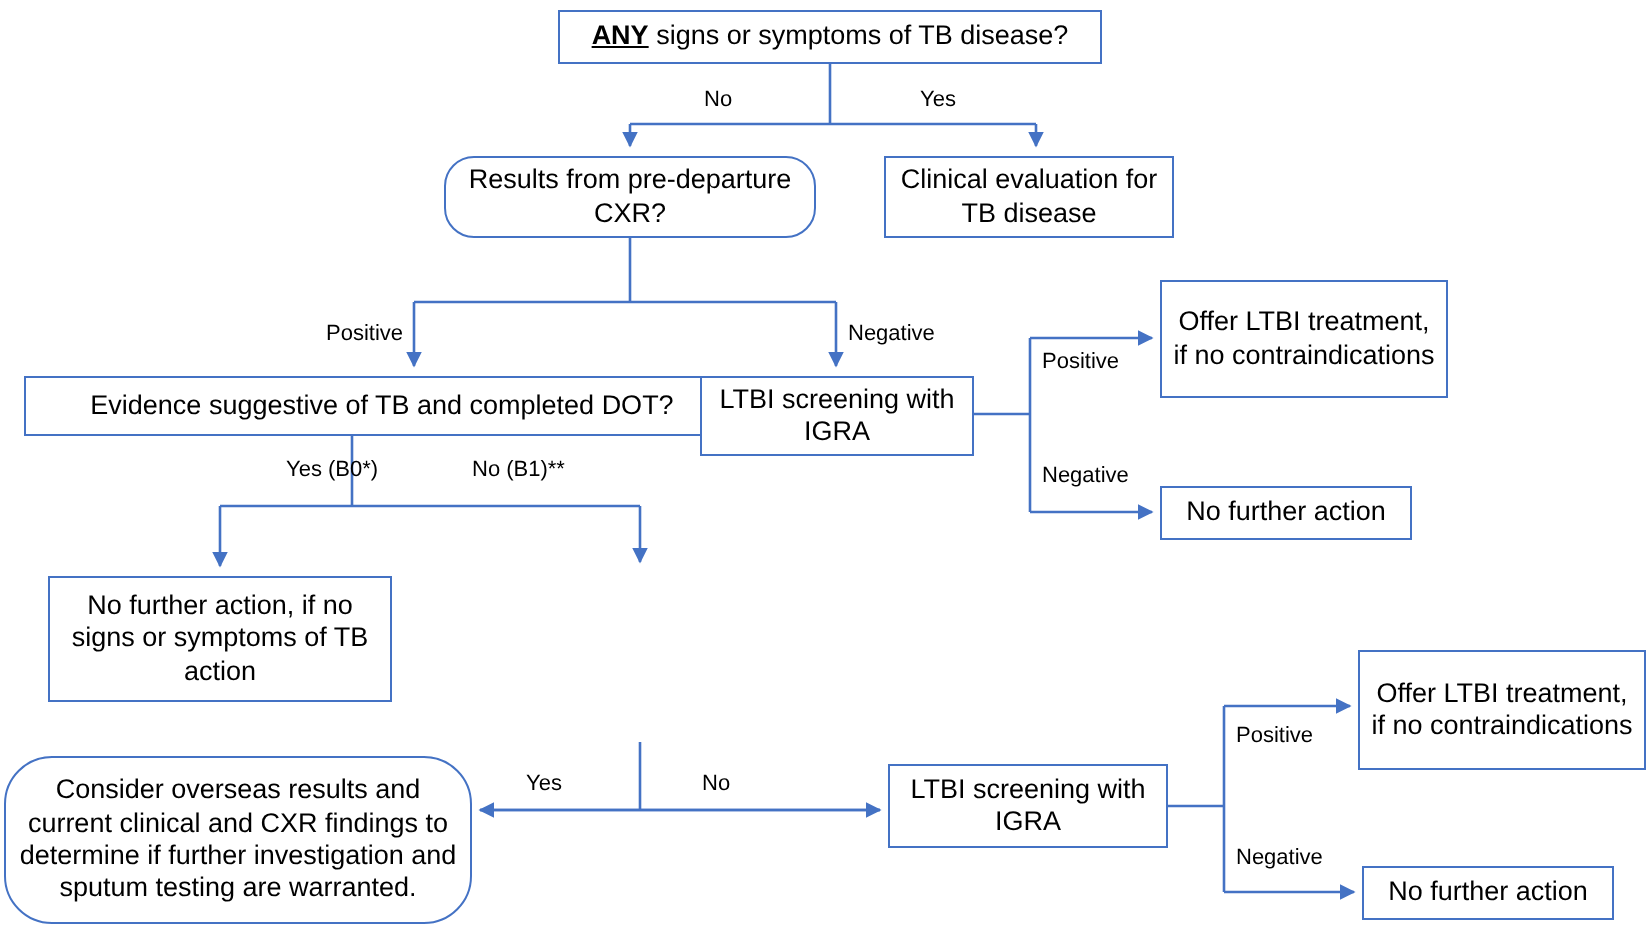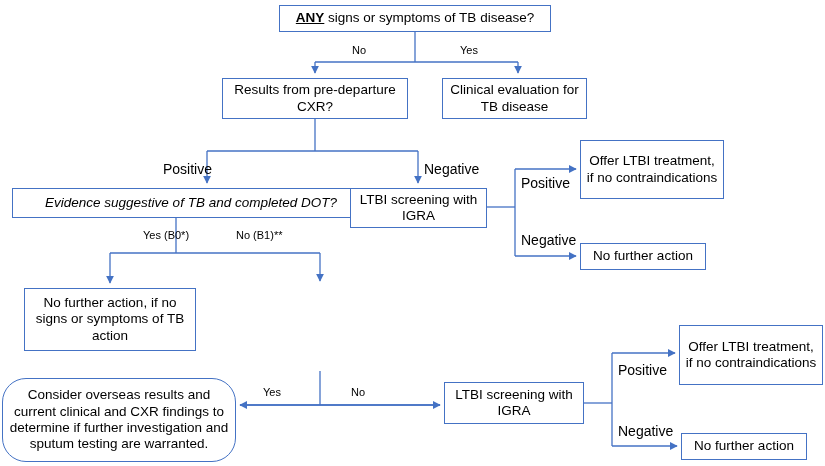--- a/index.html
+++ b/index.html
@@ -4,21 +4,21 @@
 <style>
   html,body{margin:0;padding:0;background:#ffffff;}
   body{font-family:"Liberation Sans", sans-serif;}
   #canvas{position:relative;width:825px;height:466px;background:#ffffff;overflow:hidden;}
   svg#wires{position:absolute;left:0;top:0;width:825px;height:466px;pointer-events:none;}
   .node{position:absolute;box-sizing:border-box;border:1px solid #4472c4;background:#ffffff;
         display:flex;align-items:center;justify-content:center;text-align:center;
         color:#000000;font-size:13.5px;line-height:1.22;padding:2px 5px;}
   .edge-label{position:absolute;color:#000000;background:transparent;white-space:nowrap;}
   .lbl-big{font-size:11px;}
-  .lbl-sm{font-size:14px;}
+  .lbl-sm{font-size:11px;}
   u.anyword{font-weight:bold;text-decoration:underline;}
 </style>
 </head>
 <body>
 
 <div id="canvas">
 
   <svg id="wires" viewBox="0 0 825 466">
     <defs>
       <marker id="arrow" viewBox="0 0 10 10" refX="9" refY="5" markerWidth="6" markerHeight="6" orient="auto-start-reverse">
@@ -58,25 +58,25 @@
       <path d="M 612 446 L 677 446" marker-end="url(#arrow)"></path>
     </g>
   </svg>
 
   <div class="node" style="left:279px;top:5px;width:272px;height:27px;">
     <span>
       <u class="anyword">ANY</u><span> signs or symptoms of TB disease?</span>
     </span>
   </div>
 
-  <div class="node" style="left:222px;top:78px;width:186px;height:41px;">Results from pre-departure CXR?</div>
+  <div class="node" style="left:222px;top:78px;width:186px;height:41px;border-radius:15px;">Results from pre-departure CXR?</div>
 
   <div class="node" style="left:442px;top:78px;width:145px;height:41px;">Clinical evaluation for TB disease</div>
 
-  <div class="node" style="left:12px;top:188px;width:358px;height:30px;font-style:italic;">Evidence suggestive of TB and completed DOT?</div>
+  <div class="node" style="left:12px;top:188px;width:358px;height:30px;">Evidence suggestive of TB and completed DOT?</div>
 
   <div class="node" style="left:350px;top:188px;width:137px;height:40px;">LTBI screening with IGRA</div>
 
   <div class="node" style="left:580px;top:140px;width:144px;height:59px;">Offer LTBI treatment, if no contraindications</div>
 
   <div class="node" style="left:580px;top:243px;width:126px;height:27px;">No further action</div>
 
   <div class="node" style="left:24px;top:288px;width:172px;height:63px;">No further action, if no signs or symptoms of TB action</div>
 
 

